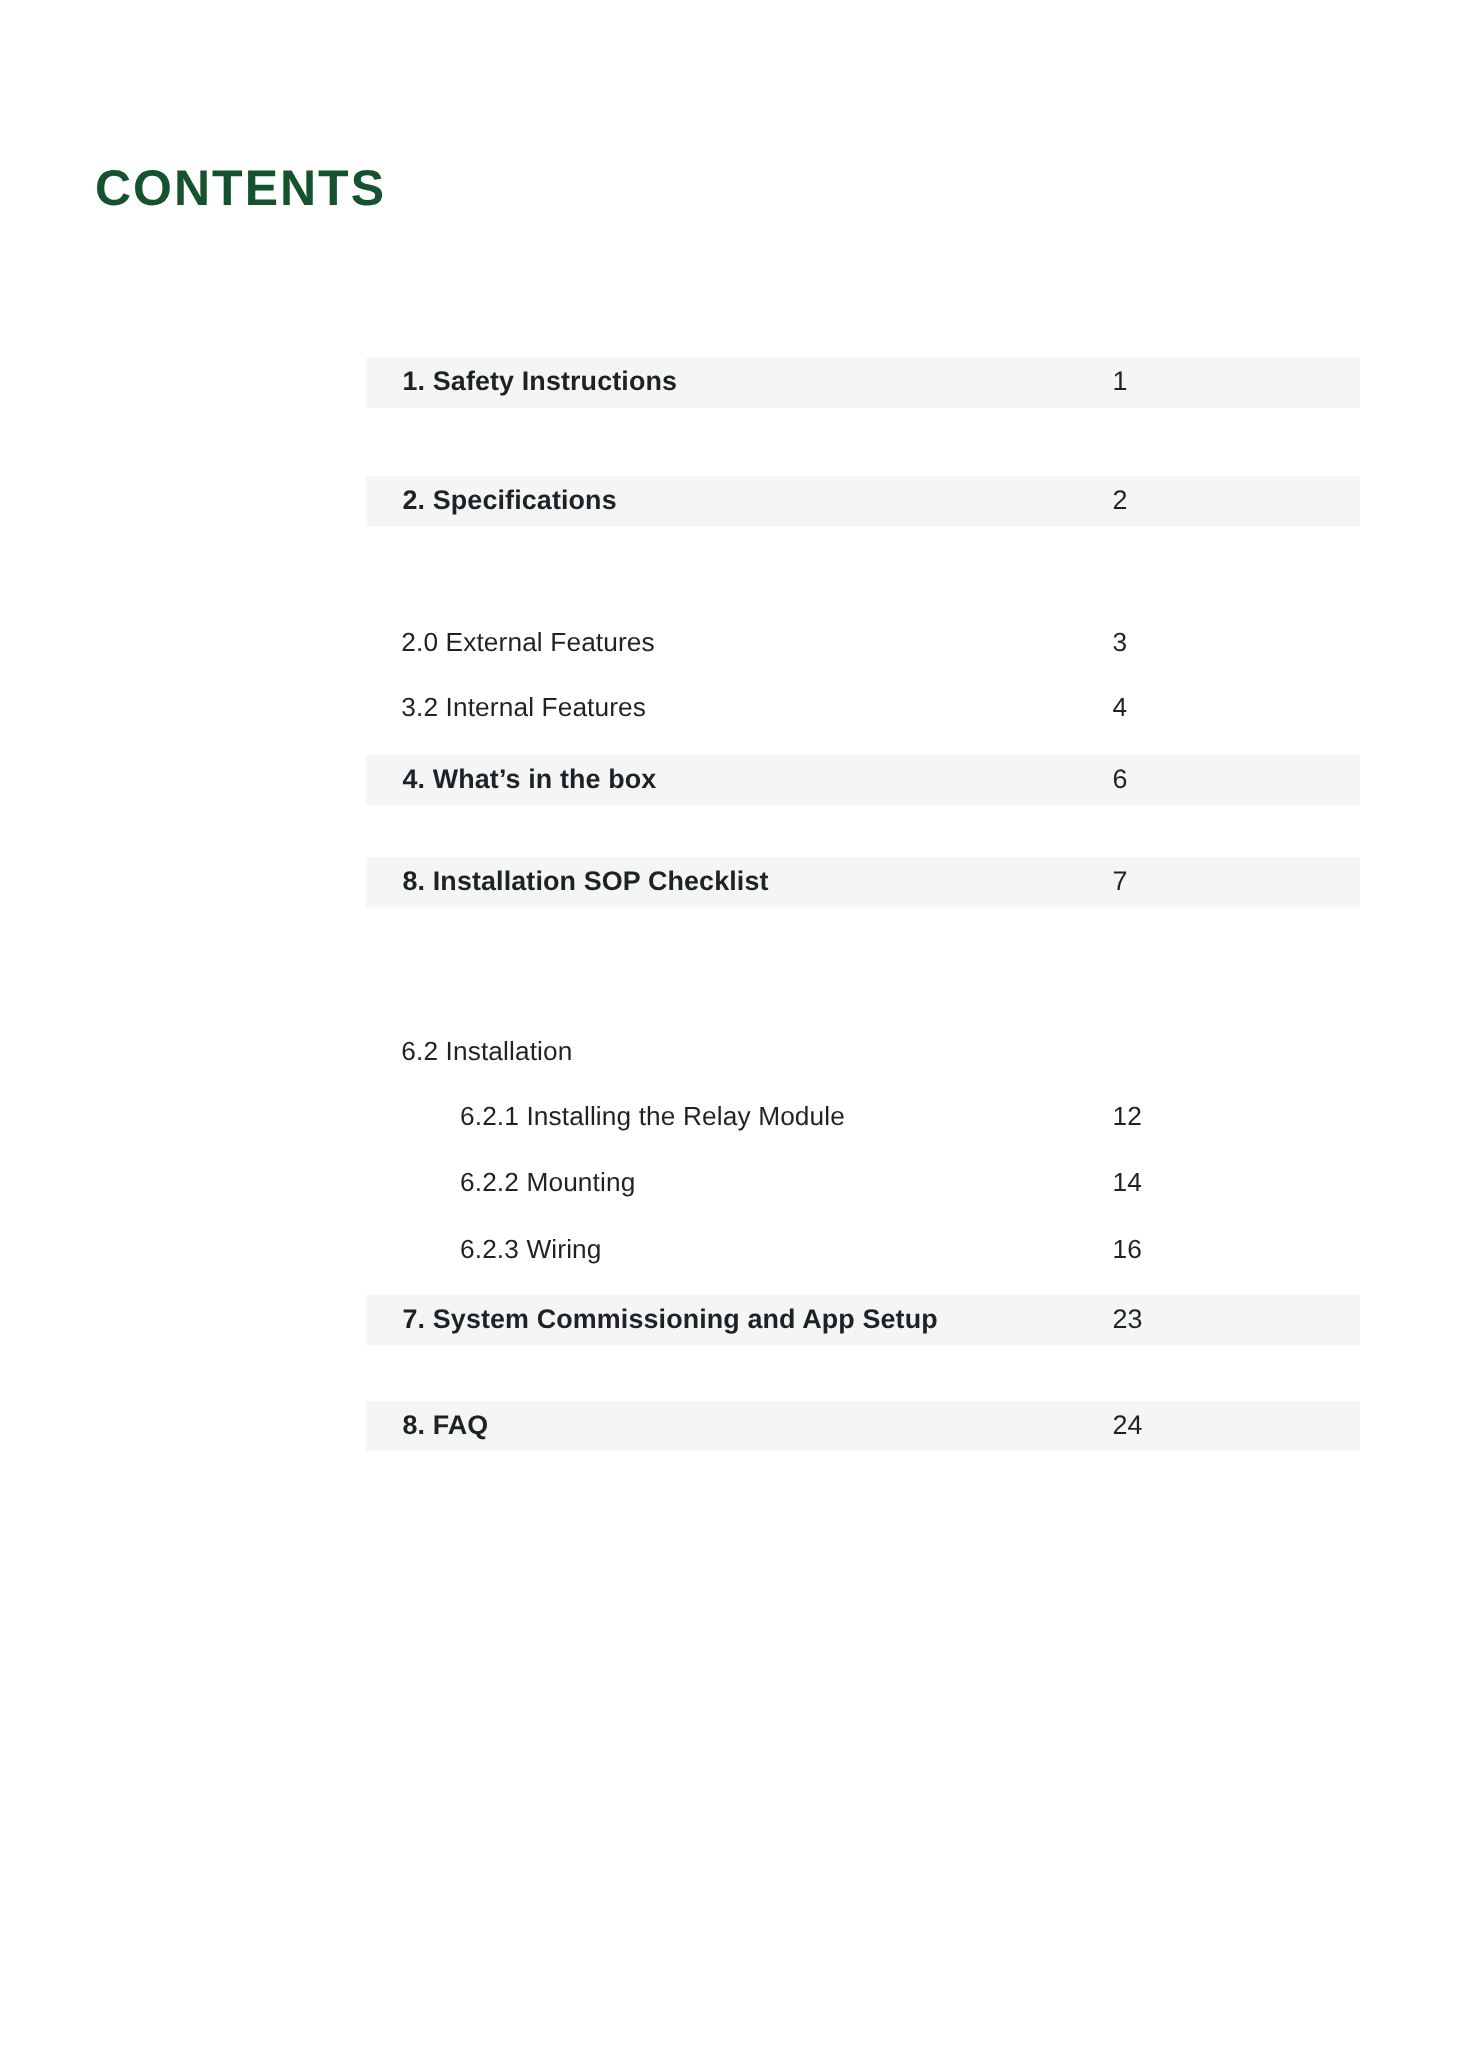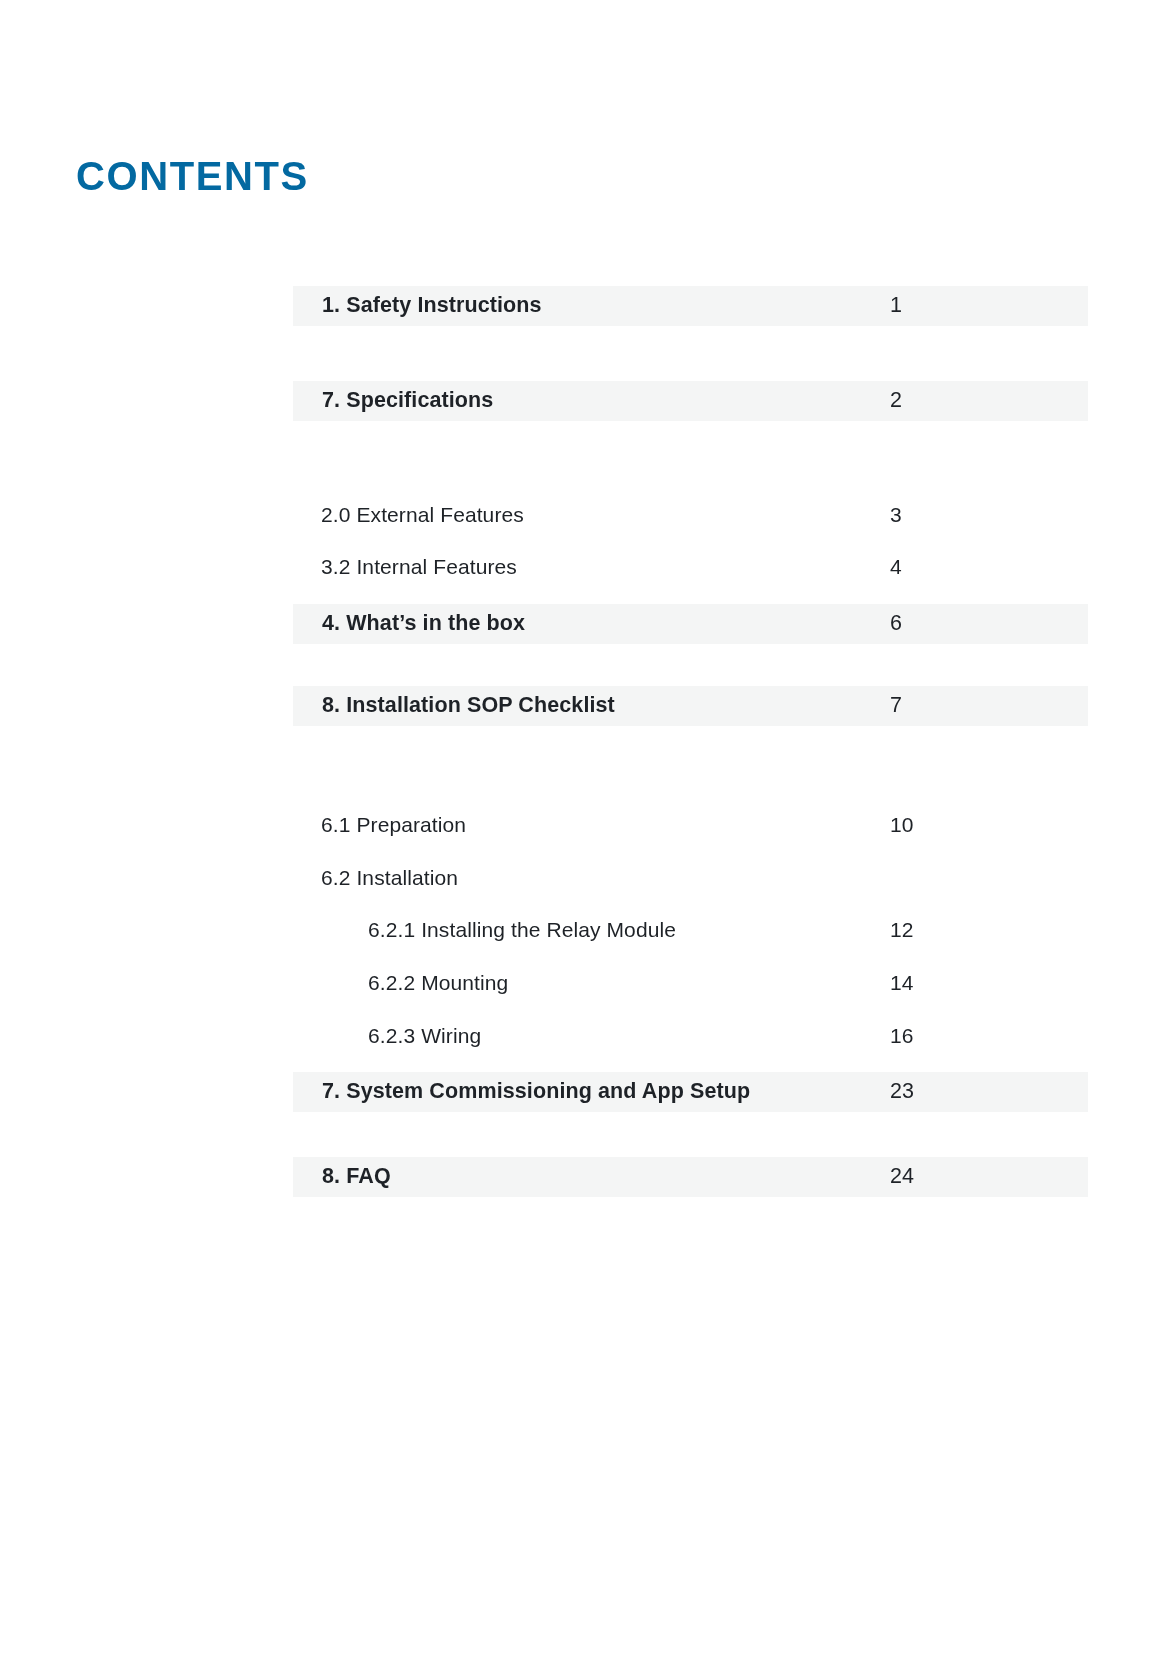--- a/index.html
+++ b/index.html
@@ -20,25 +20,25 @@
   .page {
     position: absolute;
     inset: 0;
     background: #ffffff;
   }
 
   
   .page-title {
     position: absolute;
     left: 76px;
-    top: 156px;
+    top: 131px;
     font-size: 40px;
     font-weight: 700;
     letter-spacing: 1.6px;
-    color: #0369a1;
+    color: #14532d;
     line-height: 1;
     white-space: nowrap;
   }
 
   
   .toc {
     position: absolute;
     left: 293px;
     top: 286px;
     width: 795px;
@@ -112,21 +112,21 @@
 
   <div class="toc">
 
     <div class="toc-row section">
       <span class="toc-label">1. Safety Instructions</span>
       <span class="toc-page">1</span>
     </div>
     <div class="gap-55" style="height:55px"></div>
 
     <div class="toc-row section">
-      <span class="toc-label">7. Specifications</span>
+      <span class="toc-label">2. Specifications</span>
       <span class="toc-page">2</span>
     </div>
     <div style="height:56px"></div>
 
     <div style="height:19px"></div>
 
     <div class="toc-row sub level2">
       <span class="toc-label">2.0 External Features</span>
       <span class="toc-page">3</span>
     </div>
@@ -145,24 +145,20 @@
     <div style="height:42px"></div>
 
     <div class="toc-row section">
       <span class="toc-label">8. Installation SOP Checklist</span>
       <span class="toc-page">7</span>
     </div>
     <div style="height:44px"></div>
 
     <div style="height:36px"></div>
 
-    <div class="toc-row sub level2">
-      <span class="toc-label">6.1 Preparation</span>
-      <span class="toc-page">10</span>
-    </div>
     <div style="height:17px"></div>
 
     <div class="toc-row sub level2">
       <span class="toc-label">6.2 Installation</span>
       <span class="toc-page"></span>
     </div>
     <div style="height:16px"></div>
 
     <div class="toc-row sub level3">
       <span class="toc-label">6.2.1 Installing the Relay Module</span>

